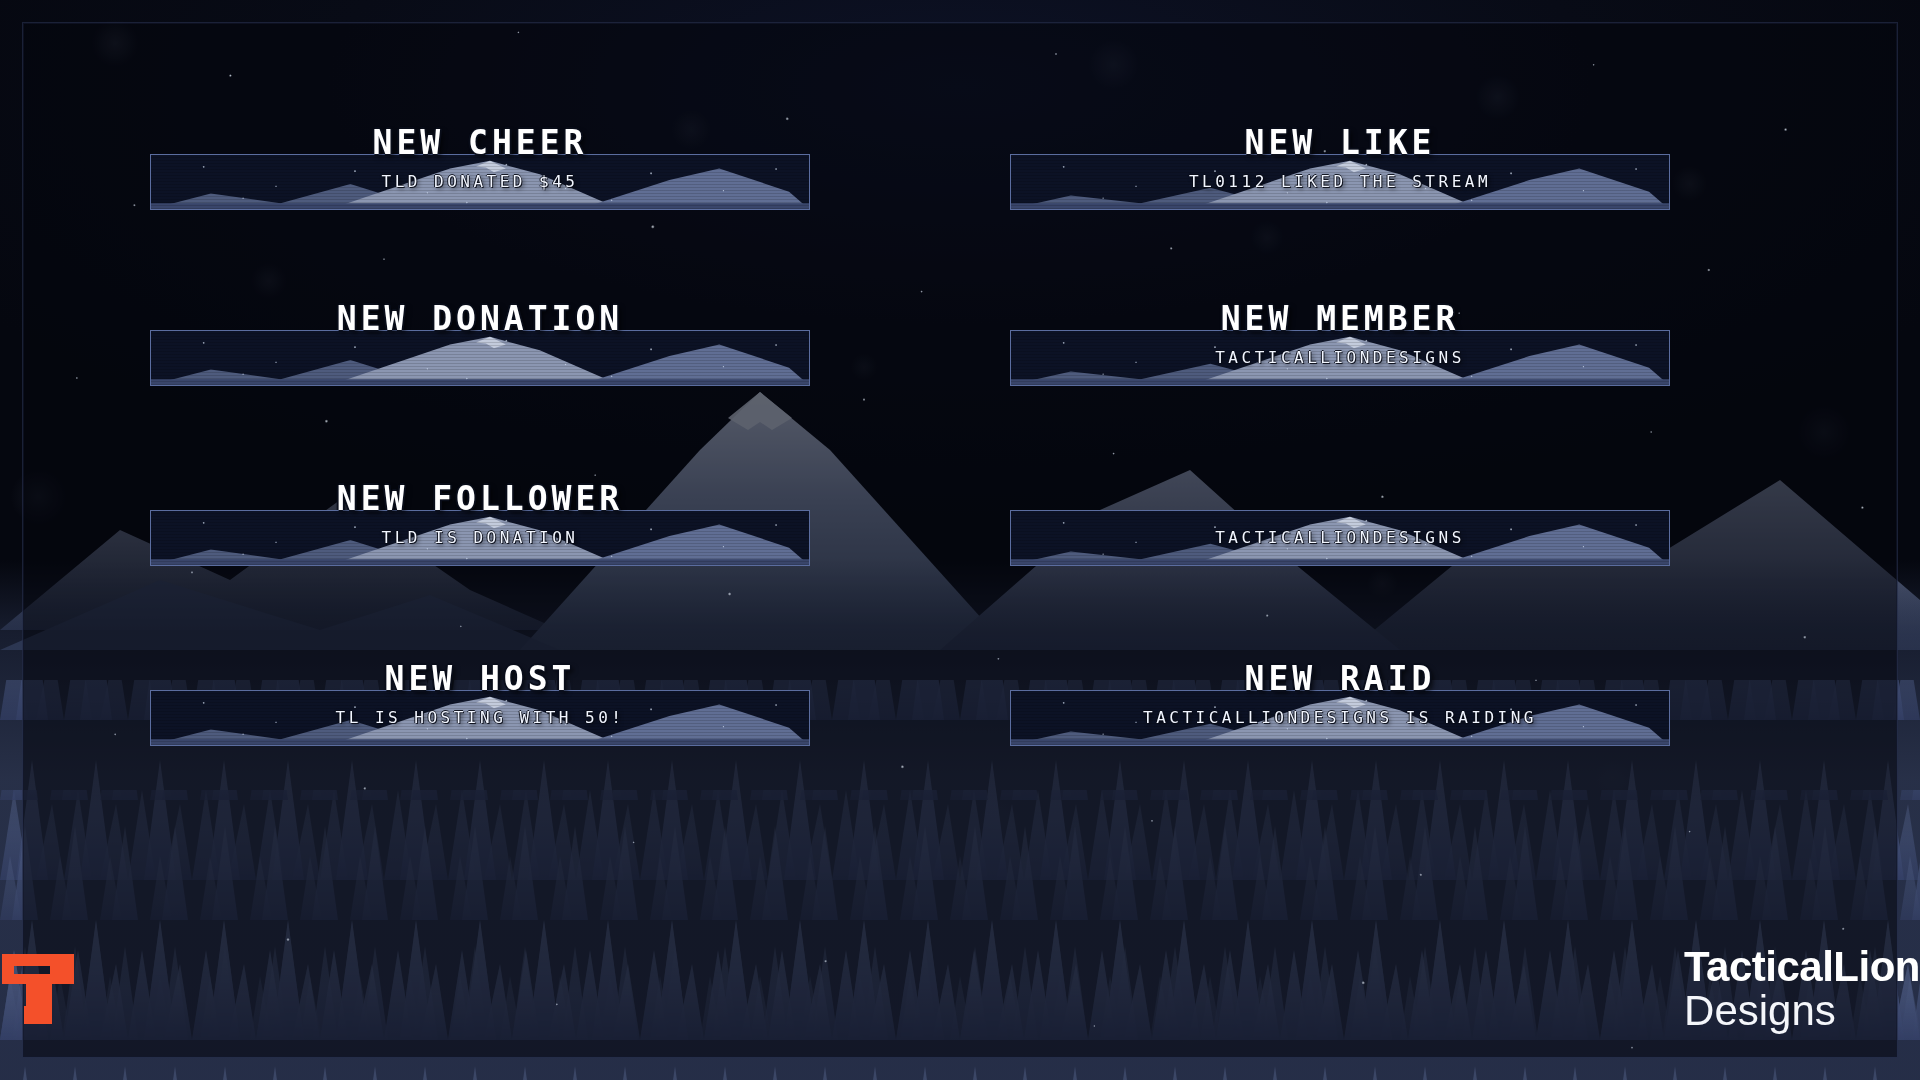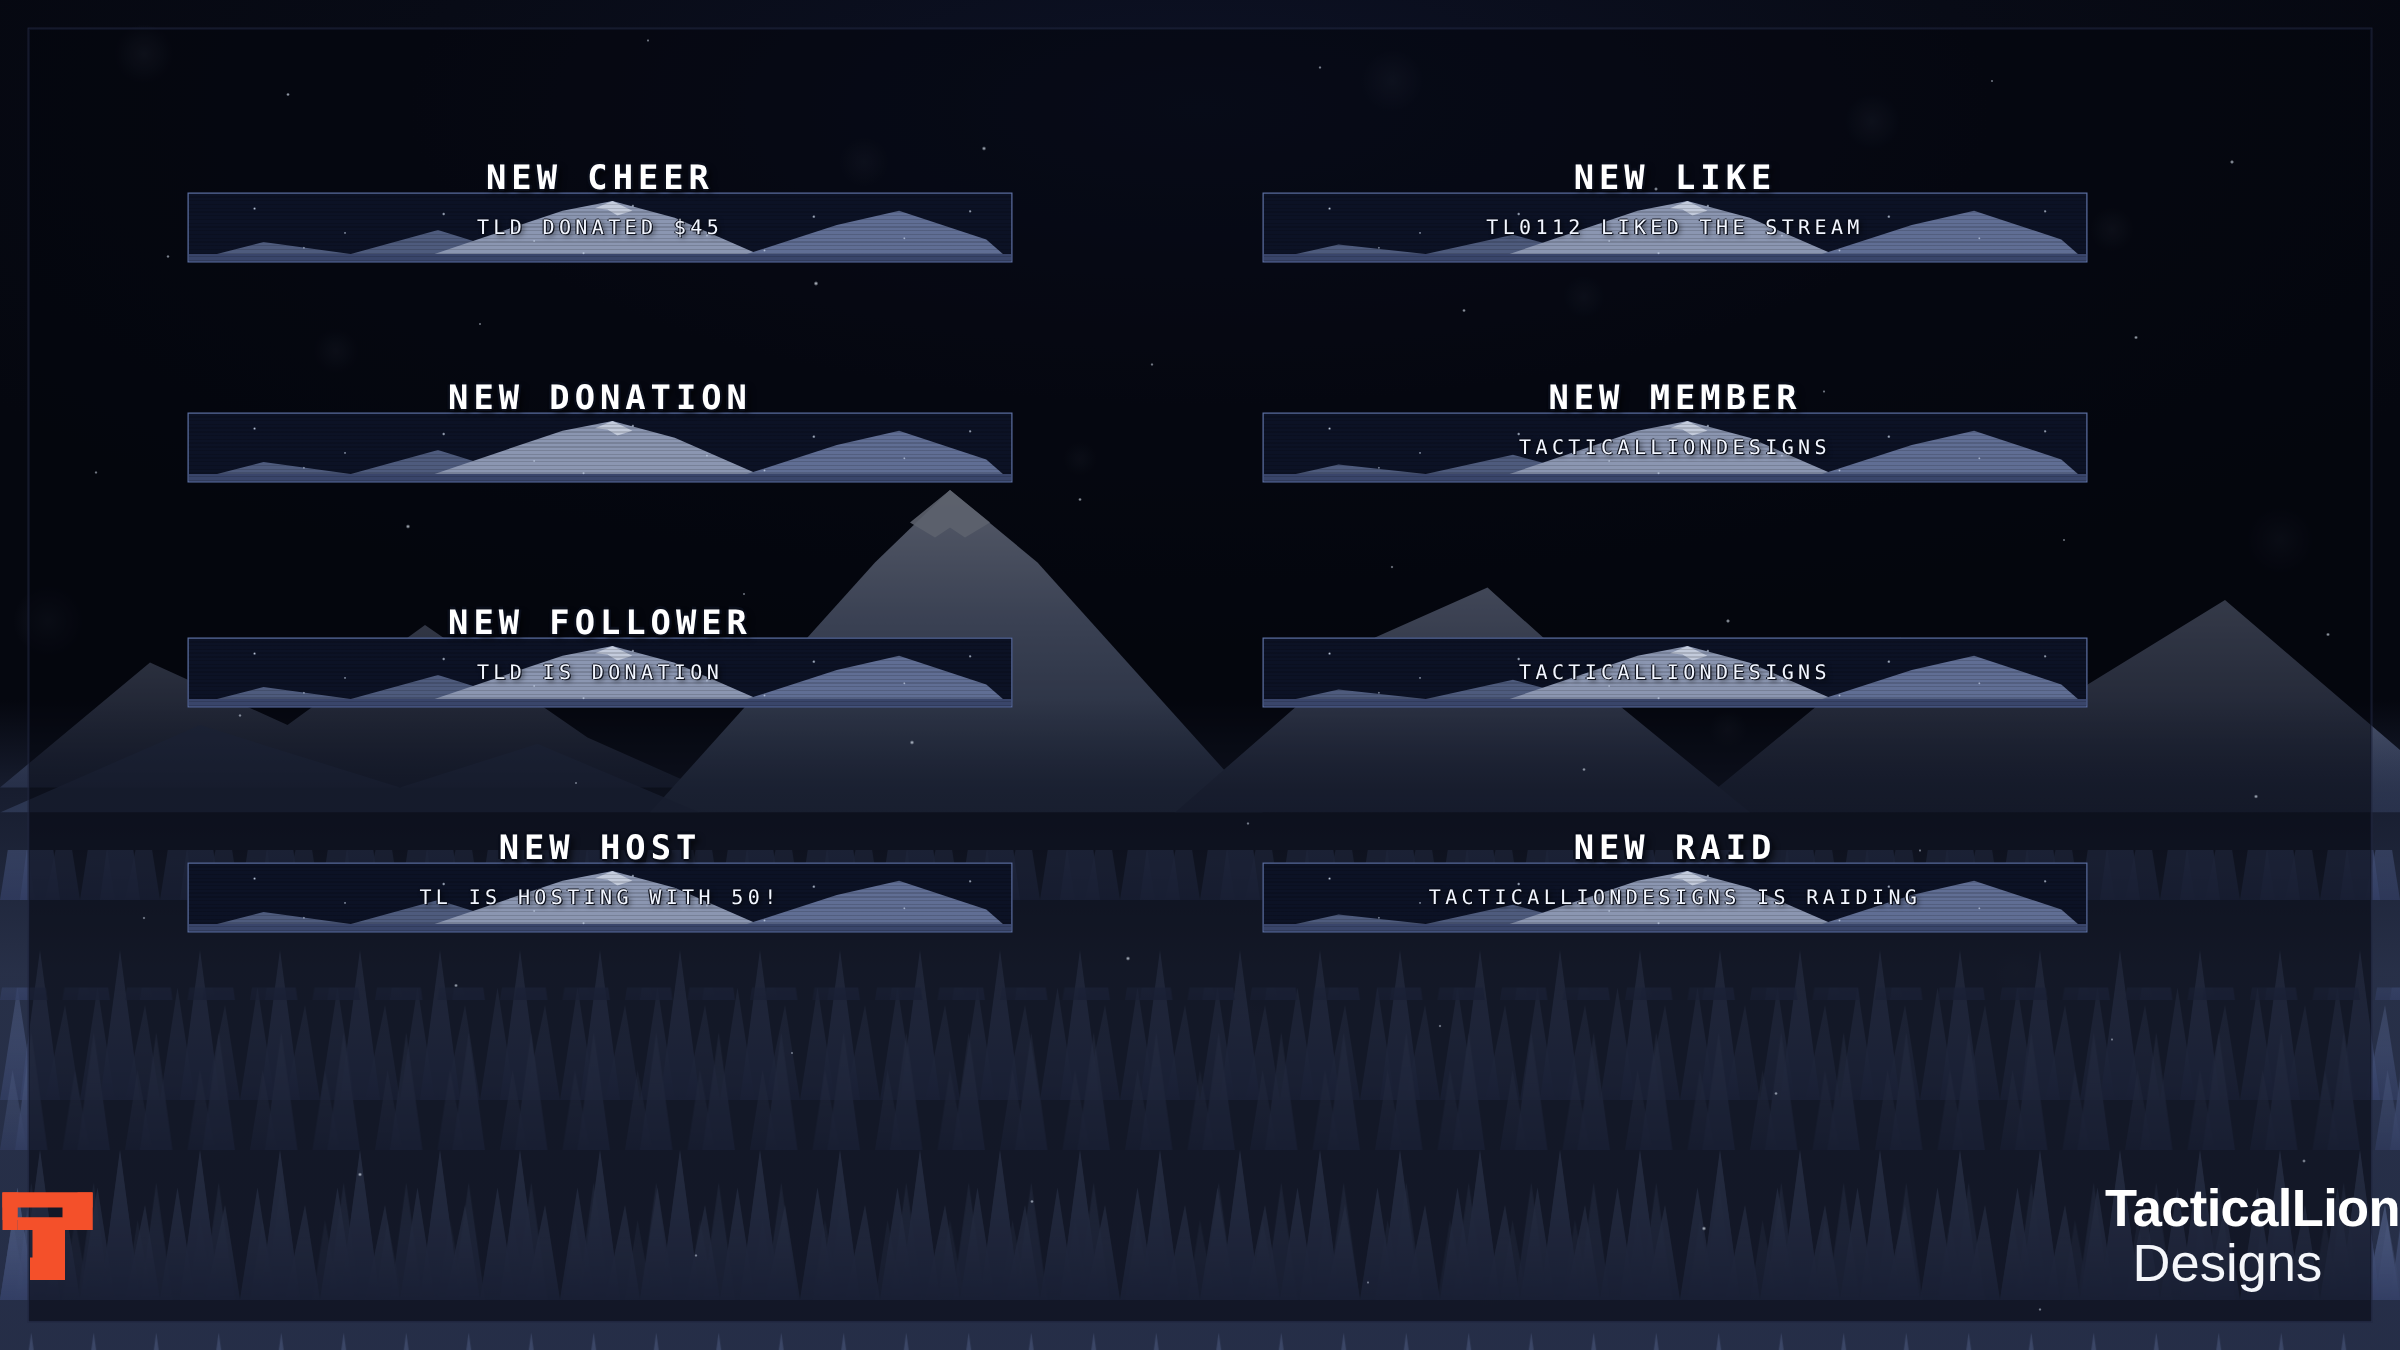--- a/index.html
+++ b/index.html
@@ -172,21 +172,21 @@
     pointer-events:none;
   }
 
   
   .alert-title {
     position:absolute;
     left:0; right:0;
     top:-26px;
     text-align:center;
     font-family:"DejaVu Sans Mono", monospace;
-    font-size:27px;
+    font-size:33px;
     font-weight:bold;
     letter-spacing:4px;
     color:#ffffff;
     line-height:30px;
     text-shadow:
        2px 0 0 rgba(10,14,26,.95),
       -2px 0 0 rgba(10,14,26,.95),
        0 2px 0 rgba(10,14,26,.95),
        0 -2px 0 rgba(10,14,26,.95),
        3px 3px 5px rgba(0,0,0,.75);
@@ -226,21 +226,21 @@
   .logo-mark svg { width:100%; height:100%; display:block; }
   .logo-text { display:flex; flex-direction:column; line-height:1; }
   .logo-line1 {
     font-family:"Liberation Sans", sans-serif;
     font-size:42px; font-weight:bold; color:#ffffff;
     letter-spacing:-0.5px;
   }
   .logo-line2 {
     font-family:"Liberation Sans", sans-serif;
     font-size:42px; font-weight:normal; color:#f4f6fa;
-    letter-spacing:0px; margin-top:2px;margin-left:22px;
+    letter-spacing:0px; margin-top:2px;
   }
 </style>
 </head>
 <body>
 
 <div id="stage">
 
   <div class="bg-sky"></div>
   <div class="bg-bokeh"></div>
 

